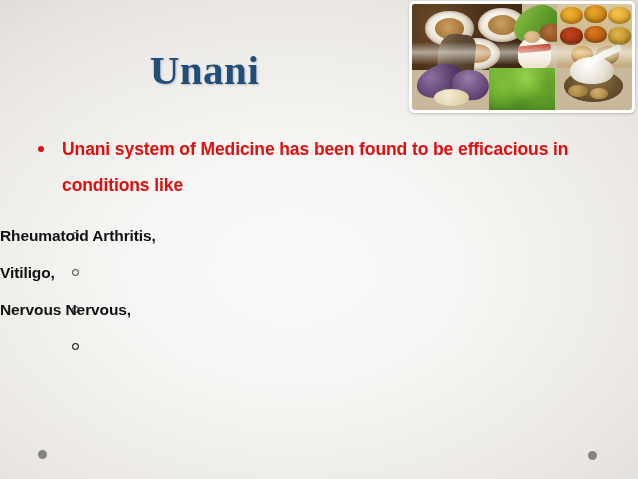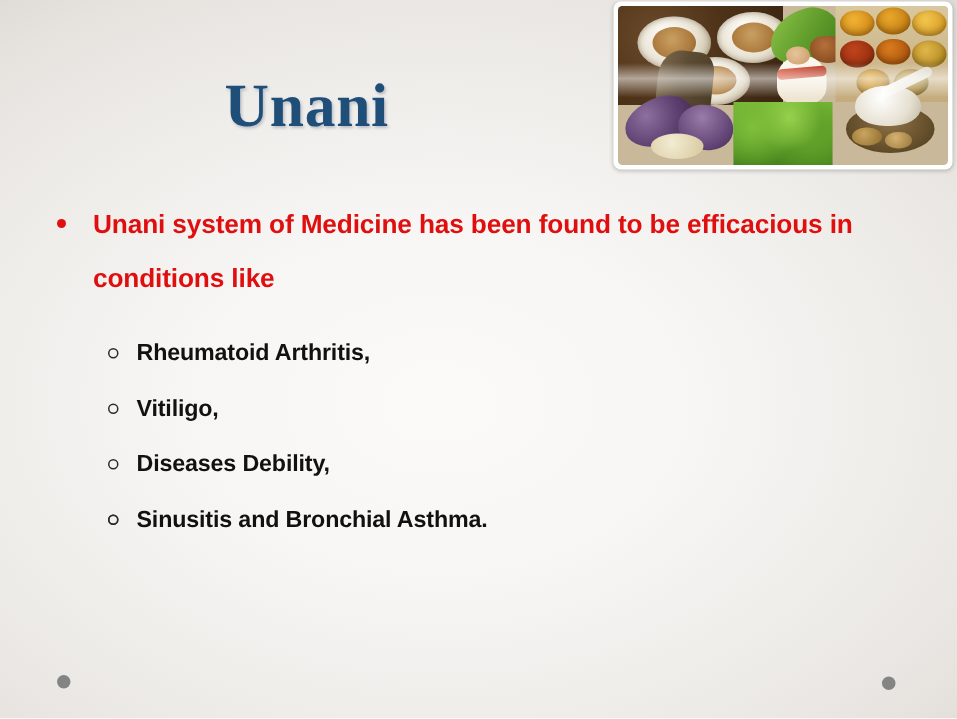--- a/index.html
+++ b/index.html
@@ -239,21 +239,20 @@
   }
 
   #sub-list {
     margin: 0;
     padding: 0;
     list-style: none;
     margin-top: 14px;
   }
   #sub-list li {
     position: relative;
-    padding-left: 91px;
     color: #111111;
     font-weight: bold;
     font-size: 15.5px;
     line-height: 37px;
     letter-spacing: -0.1px;
   }
   #sub-list li .hollow {
     position: absolute;
     left: 72px;
     top: 15px;
@@ -330,28 +329,27 @@
       <li>
         <span class="hollow"></span>
         <span>Rheumatoid Arthritis,</span>
       </li>
       <li>
         <span class="hollow"></span>
         <span>Vitiligo,</span>
       </li>
       <li>
         <span class="hollow"></span>
-        <span>Diseases Debility,</span>
-      </li>
-      <li>
-        <span class="hollow"></span>
-      </li>
-      <li>
-        <span class="hollow"></span>
-        <span>Sinusitis and Bronchial Asthma.</span>
+        <span>Nervous Nervous,</span>
+      </li>
+      <li>
+        <span class="hollow"></span>
+      </li>
+      <li>
+        <span class="hollow"></span>
       </li>
     </ul>
 
   </div>
 
   <div class="deco-dot" id="deco-dot-left"></div>
   <div class="deco-dot" id="deco-dot-right"></div>
 
 </div>
 

